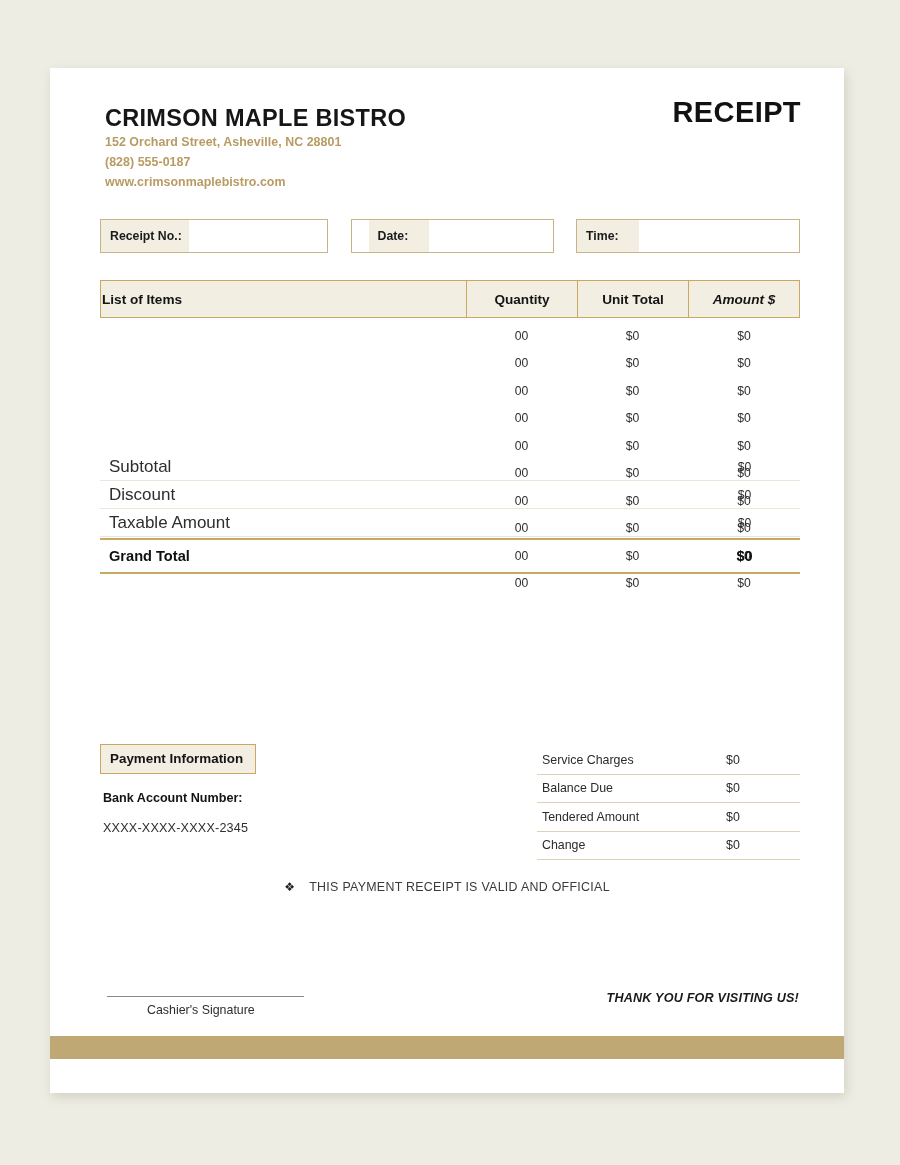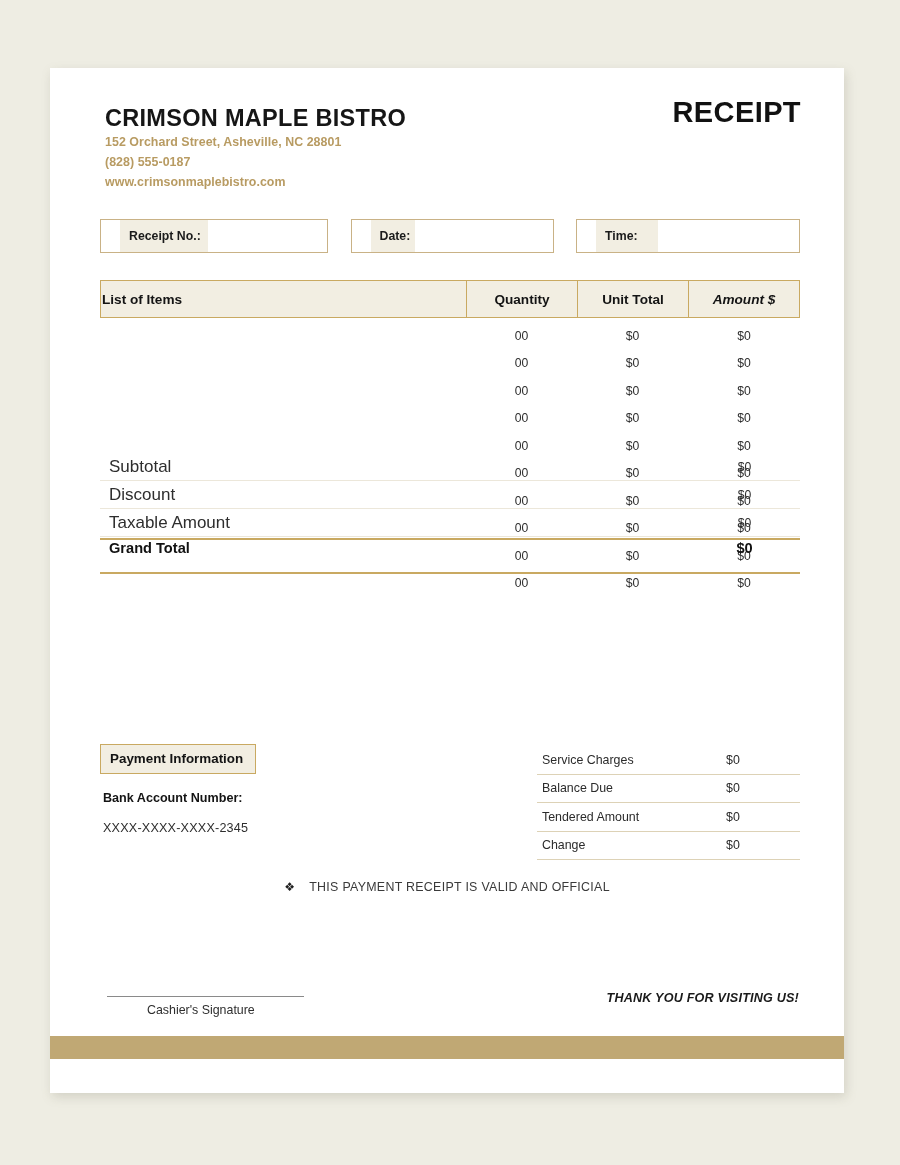--- a/index.html
+++ b/index.html
@@ -73,37 +73,36 @@
     display: flex;
     justify-content: space-between;
   }
   .meta-field {
     display: flex;
     align-items: stretch;
     height: 34px;
     border: 1px solid #c9b286;
     background: #ffffff;
     box-sizing: border-box;
-    padding-left: 19px;
   }
   .meta-field.mf-receipt { width: 228px; }
   .meta-field.mf-date { width: 203px; }
   .meta-field.mf-time { width: 224px; }
   .meta-label {
     background: #f2eee2;
     display: flex;
     align-items: center;
     padding: 0 9px;
     font-size: 12.3px;
     font-weight: bold;
     color: #1b1b1b;
     white-space: nowrap;
   }
   .meta-field.mf-receipt .meta-label { width: 88px; box-sizing: border-box; }
-  .meta-field.mf-date .meta-label { width: 44px; box-sizing: border-box; }
+  .meta-field.mf-date .meta-label { width: 60px; box-sizing: border-box; margin-left: 17px; }
   .meta-field.mf-time .meta-label { width: 62px; box-sizing: border-box; }
   .meta-input {
     flex: 1;
     background: #ffffff;
     display: flex;
     align-items: center;
     padding: 0 6px;
     font-size: 12px;
     color: #333;
   }
@@ -191,21 +190,21 @@
     color: #2e2e2e;
   }
   .total-row .t-val {
     flex: 0 0 111px;
     text-align: center;
     font-size: 12.2px;
     color: #2e2e2e;
   }
   .grand-row {
     display: flex;
-    align-items: flex-start;
+    align-items: center;
     height: 36px;
     border-top: 2px solid #c9a961;
     border-bottom: 2px solid #c9a961;
     box-sizing: border-box;
     margin-top: 1px;
   }
   .grand-row .t-label {
     flex: 1;
     padding-left: 9px;
     font-size: 14.6px;

